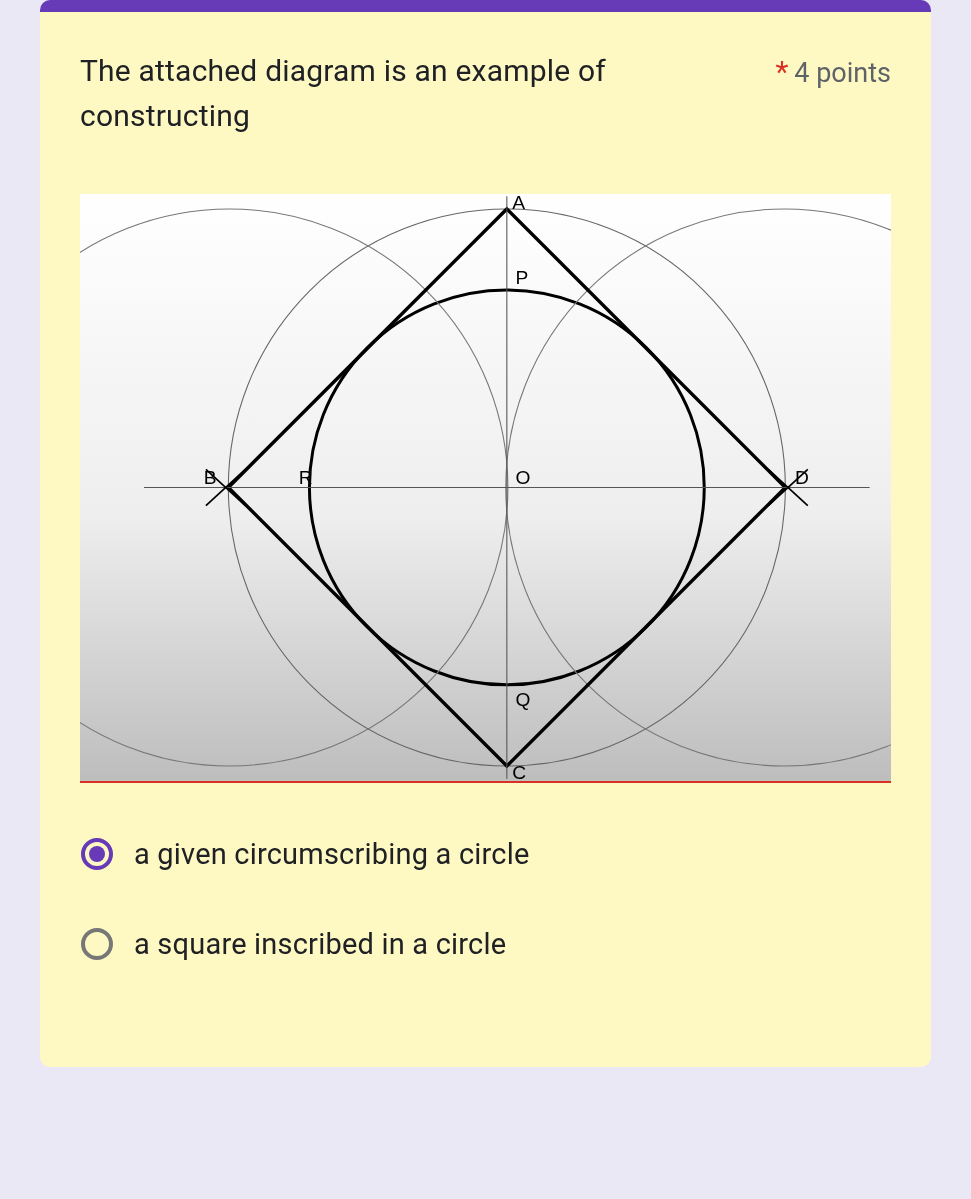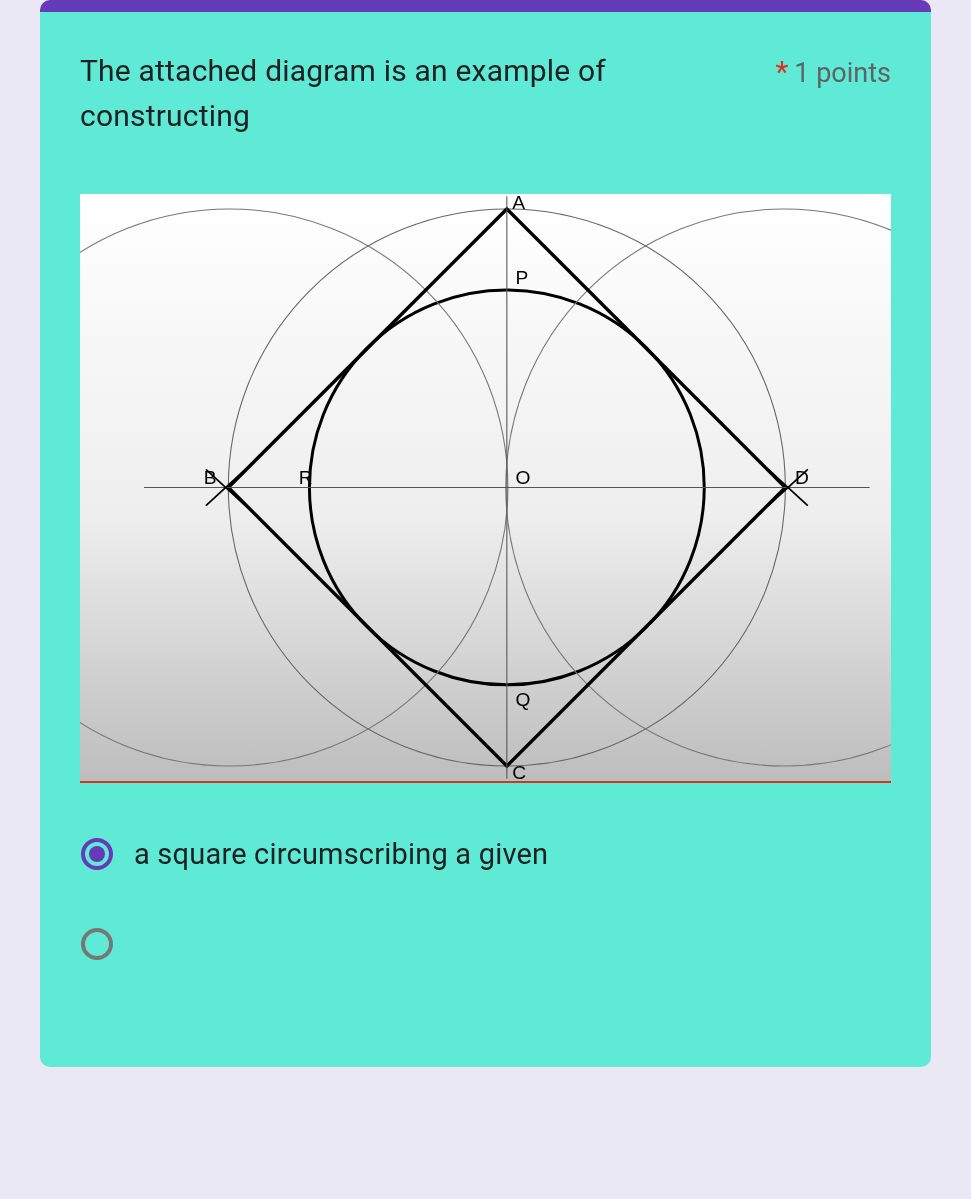--- a/index.html
+++ b/index.html
@@ -9,21 +9,21 @@
     font-family: Roboto, Arial, sans-serif;
     color: #202124;
   }
   .page {
     width: 971px;
     margin: 0 auto;
     padding: 0 40px 40px 40px;
     box-sizing: border-box;
   }
   .card {
-    background: #5eead4;
+    background: #fef9c3;
     border-radius: 10px;
     border-top: 12px solid #673ab7;
     padding: 36px 40px 60px 40px;
     box-sizing: border-box;
   }
   .question-header {
     display: flex;
     align-items: flex-start;
     gap: 16px;
   }
@@ -76,21 +76,21 @@
 </style>
 </head>
 <body>
 
 <div class="page">
   <div class="card">
 
     <div class="question-header">
       <div class="question-title">The attached diagram is an example of constructing</div>
       <div class="points">
-        <span class="required-star">*</span><span>1 points</span>
+        <span class="required-star">*</span><span>4 points</span>
       </div>
     </div>
 
     <div class="image-wrap">
 
       <svg viewBox="0 0 760 550" width="760" height="550">
         <defs>
           <linearGradient id="bgGrad" x1="0" y1="0" x2="0" y2="1">
             <stop offset="0%" stop-color="#ffffff"></stop>
             <stop offset="55%" stop-color="#eeeeee"></stop>
@@ -133,28 +133,29 @@
 
     <div class="options">
 
       <label class="option">
         <span class="radio">
           <svg width="34" height="34" viewBox="0 0 34 34">
             <circle cx="17" cy="17" r="14" fill="none" stroke="#673ab7" stroke-width="4"></circle>
             <circle cx="17" cy="17" r="8" fill="#673ab7"></circle>
           </svg>
         </span>
-        <span class="option-label">a square circumscribing a given</span>
+        <span class="option-label">a given circumscribing a circle</span>
       </label>
 
       <label class="option">
         <span class="radio">
           <svg width="34" height="34" viewBox="0 0 34 34">
             <circle cx="17" cy="17" r="14" fill="none" stroke="#777777" stroke-width="4"></circle>
           </svg>
         </span>
+        <span class="option-label">a square inscribed in a circle</span>
       </label>
 
 
     </div>
 
   </div>
 </div>
 
 </body></html>

